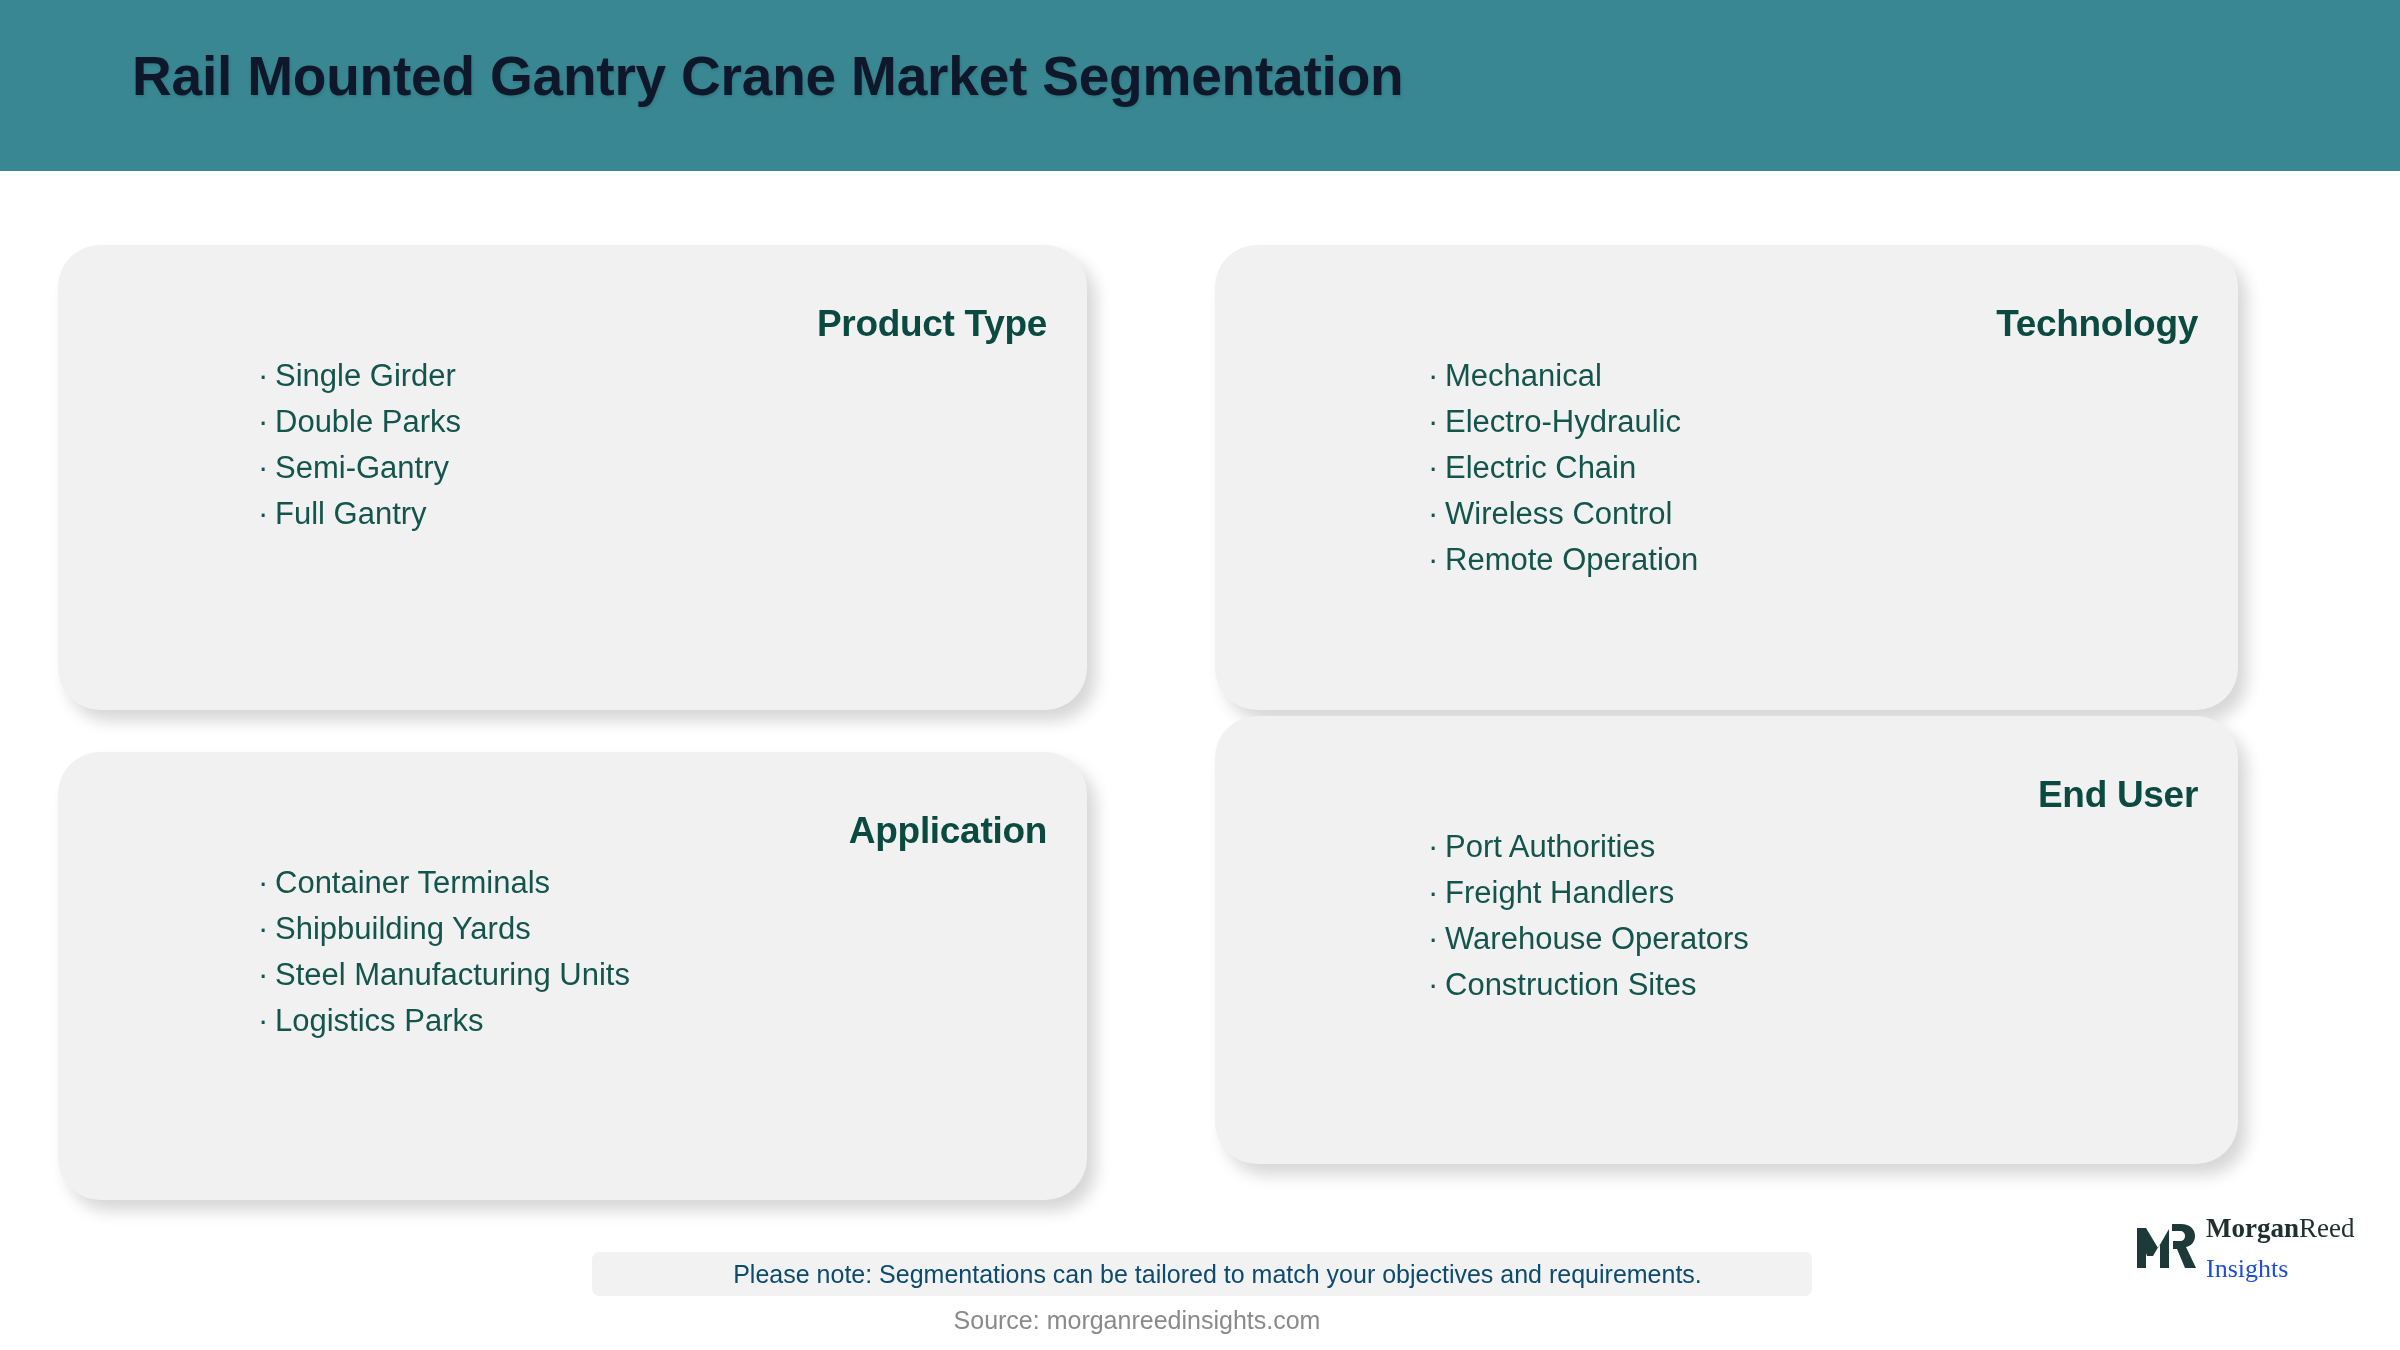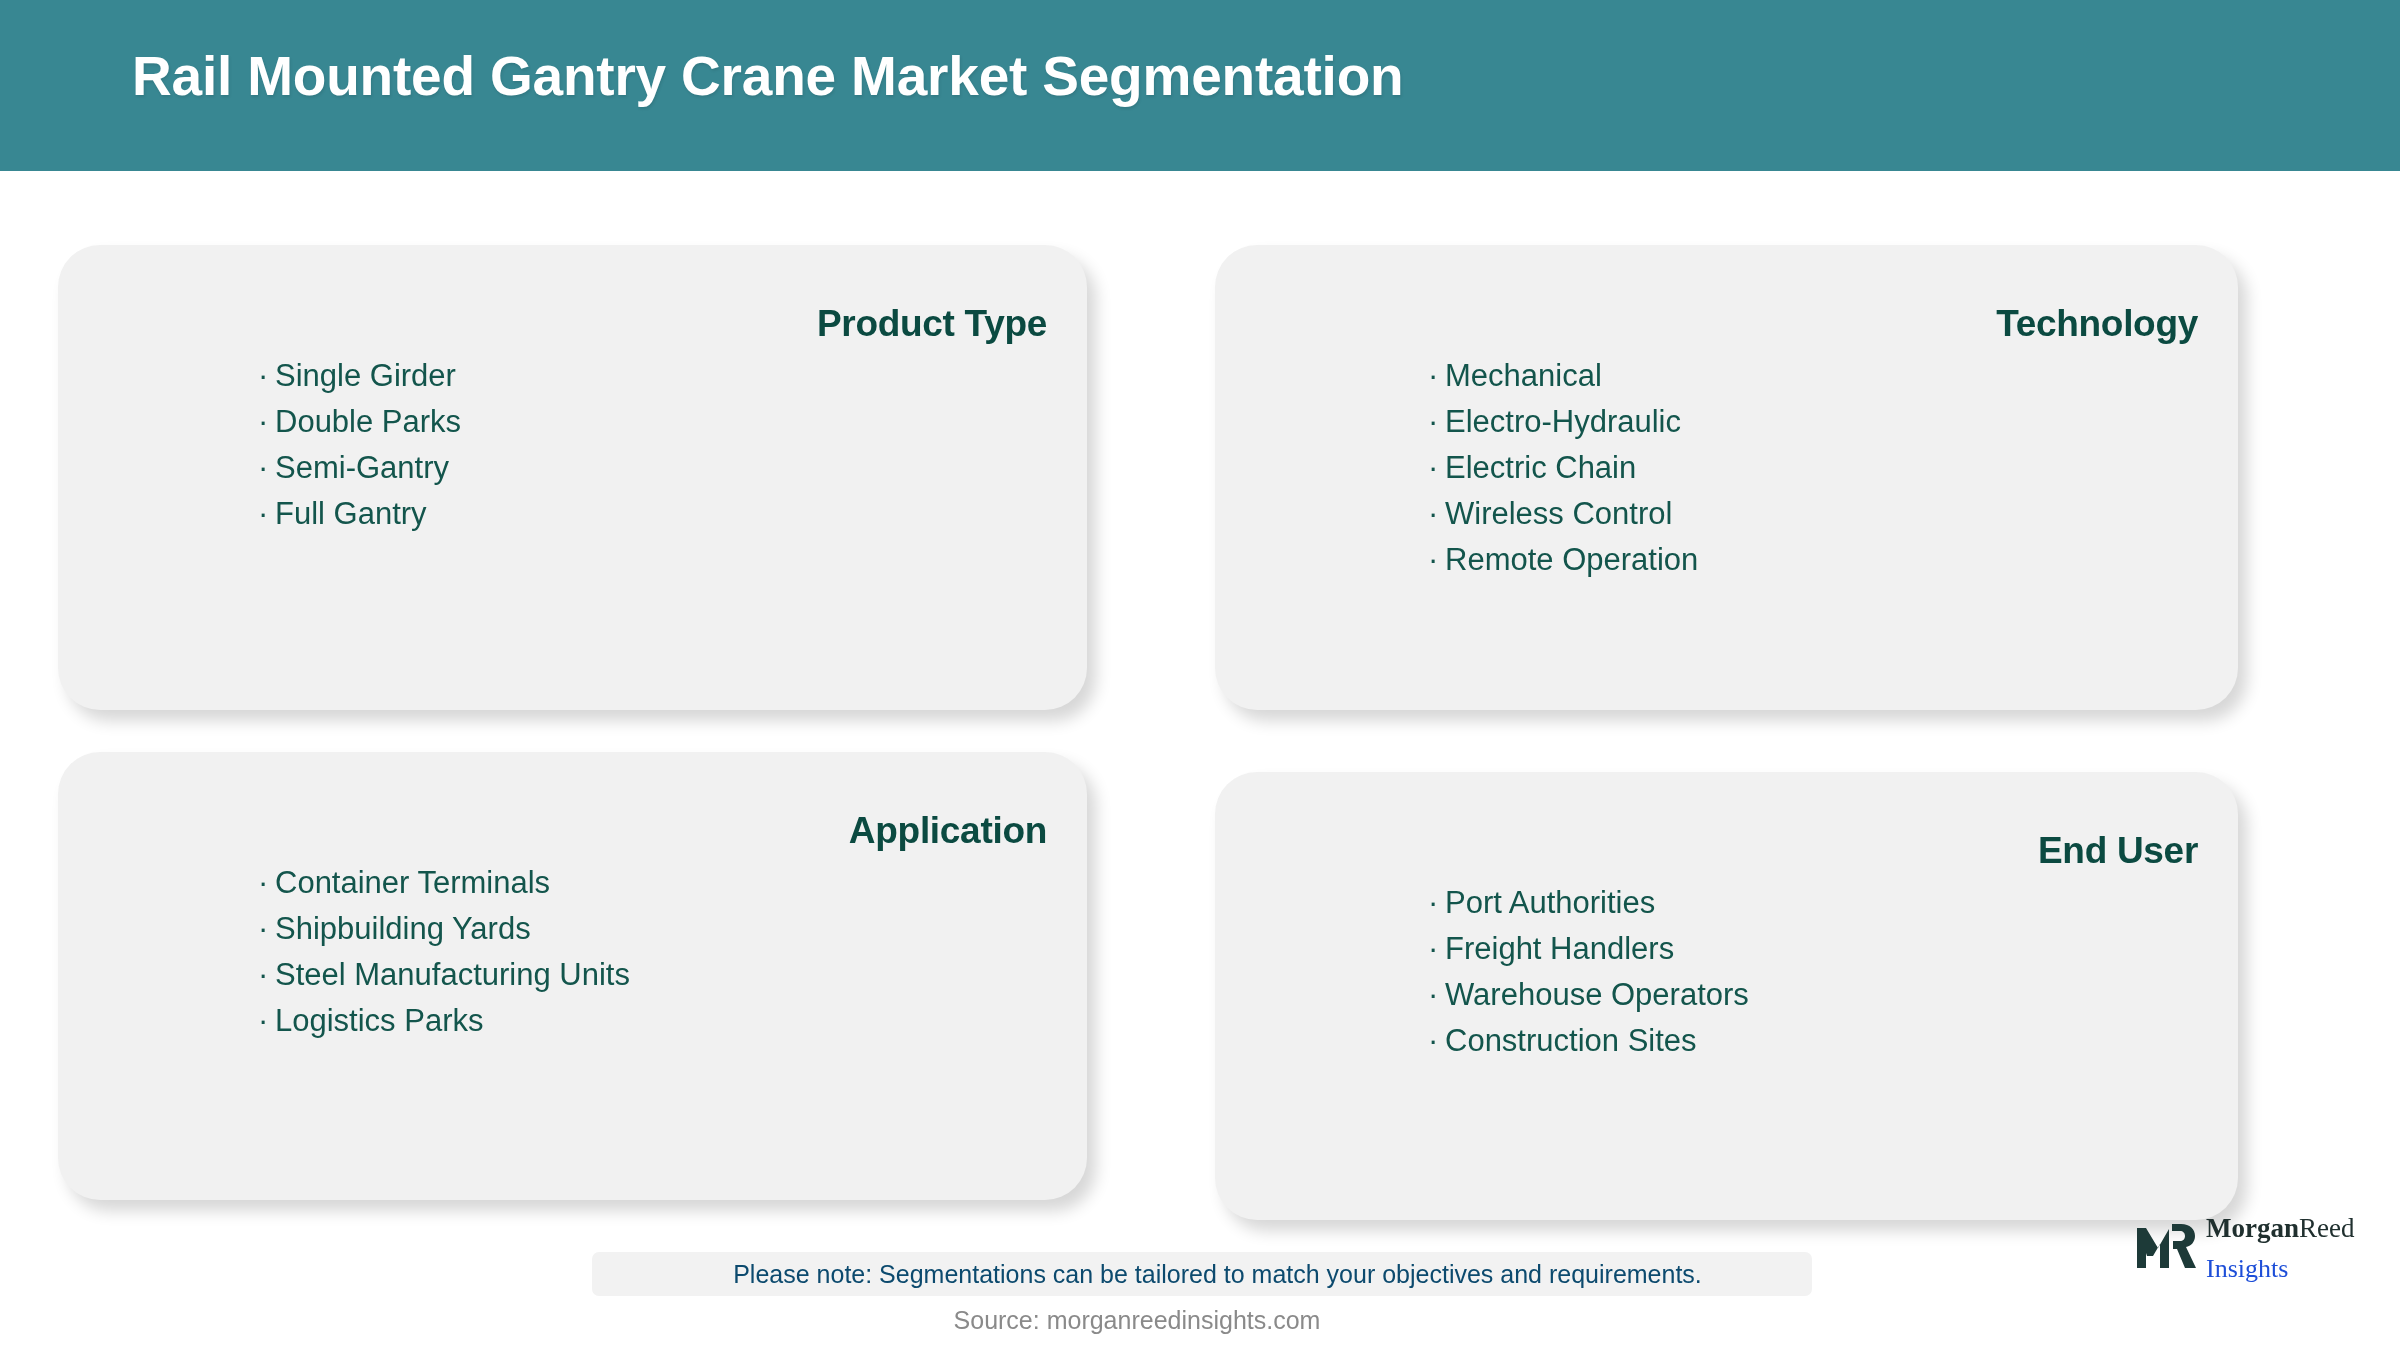--- a/index.html
+++ b/index.html
@@ -24,38 +24,38 @@
     width: 2400px;
     height: 171px;
     background: #388792;
   }
   #header-title {
     position: absolute;
     left: 132px;
     top: 44px;
     font-size: 55px;
     font-weight: bold;
-    color: #ffffff;
+    color: #0f172a;
     letter-spacing: -0.2px;
     white-space: nowrap;
     text-shadow: 1px 2px 3px rgba(0,0,0,0.10);
   }
 
   
   .card {
     position: absolute;
     background: #F1F1F1;
     border-radius: 42px;
     box-shadow: 9px 11px 16px rgba(0,0,0,0.16);
     box-sizing: border-box;
   }
   #card-product-type { left: 58px;   top: 245px; width: 1029px; height: 465px; }
   #card-technology   { left: 1215px; top: 245px; width: 1023px; height: 465px; }
   #card-application  { left: 58px;   top: 752px; width: 1029px; height: 448px; }
-  #card-end-user     { left: 1215px; top: 772px; width: 1023px; height: 448px; }
+  #card-end-user     { left: 1215px; top: 716px; width: 1023px; height: 448px; }
 
   .card-inner {
     position: absolute;
     left: 200px;
     top: 58px;
     right: 40px;
   }
   #card-technology .card-inner,
   #card-end-user   .card-inner { left: 213px; }
 

